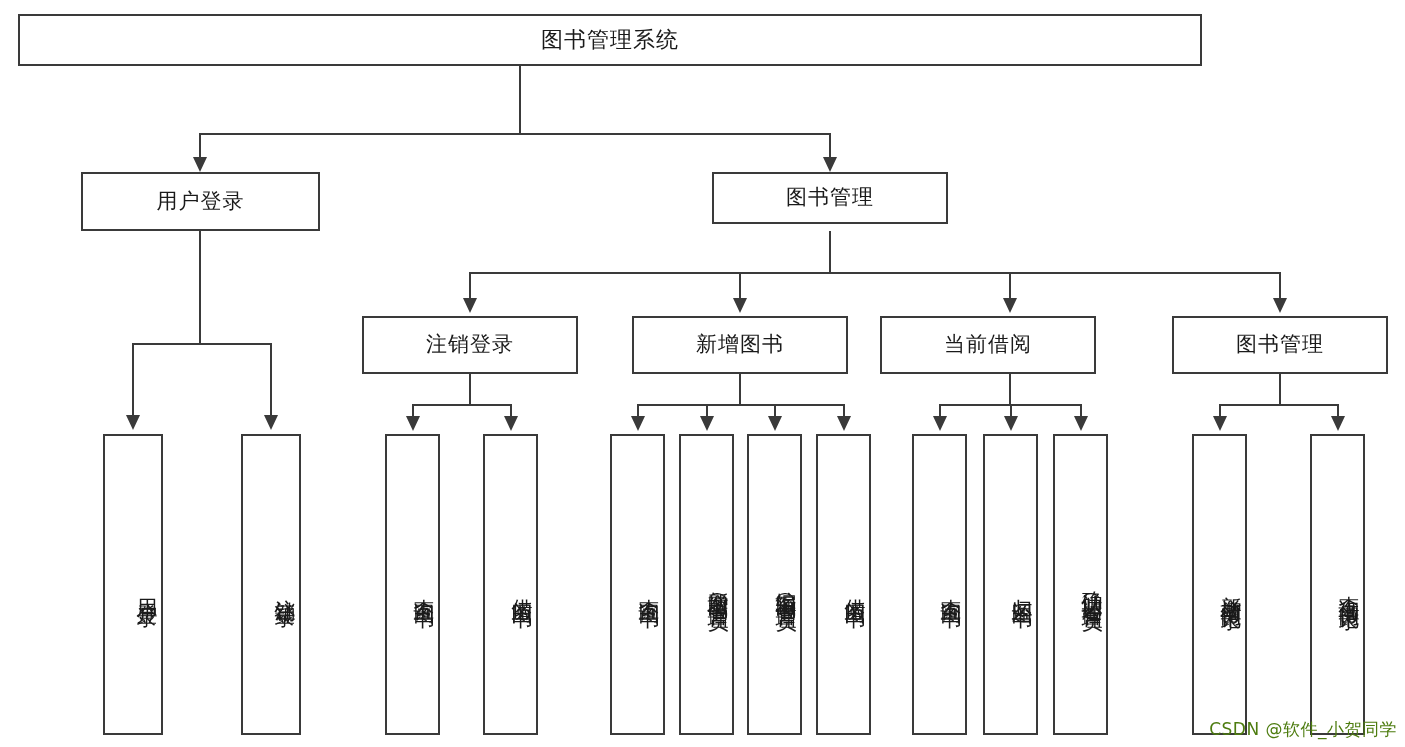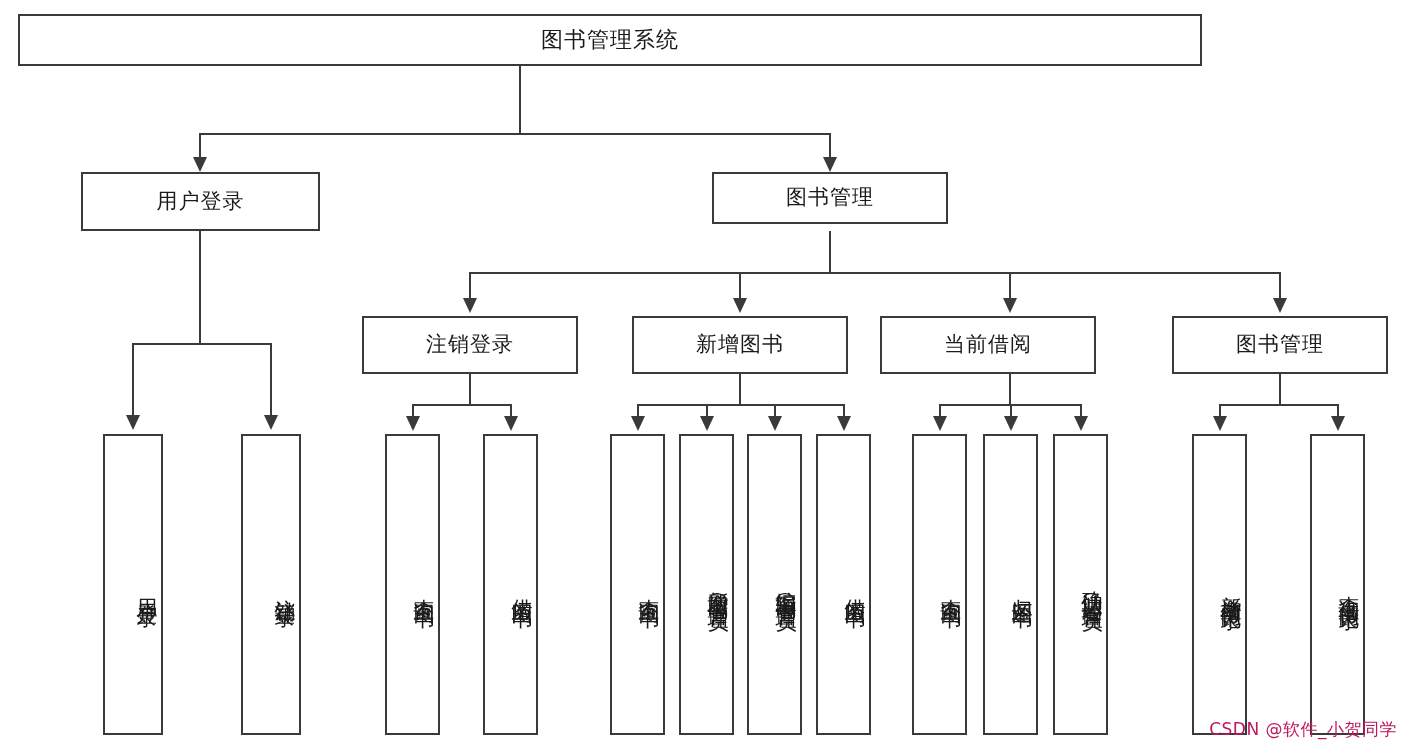--- a/index.html
+++ b/index.html
@@ -65,21 +65,21 @@
     height: 0;
     border-left: 7px solid transparent;
     border-right: 7px solid transparent;
     border-top: 15px solid #3a3a3a;
   }
   #watermark {
     position: absolute;
     right: 8px;
     bottom: 6px;
     font-size: 17px;
-    color: #be185d;
+    color: #4d7c0f;
     white-space: nowrap;
     letter-spacing: 0.5px;
     text-align: right;
   }
 </style>
 </head>
 <body>
 
 <div id="canvas">
 

